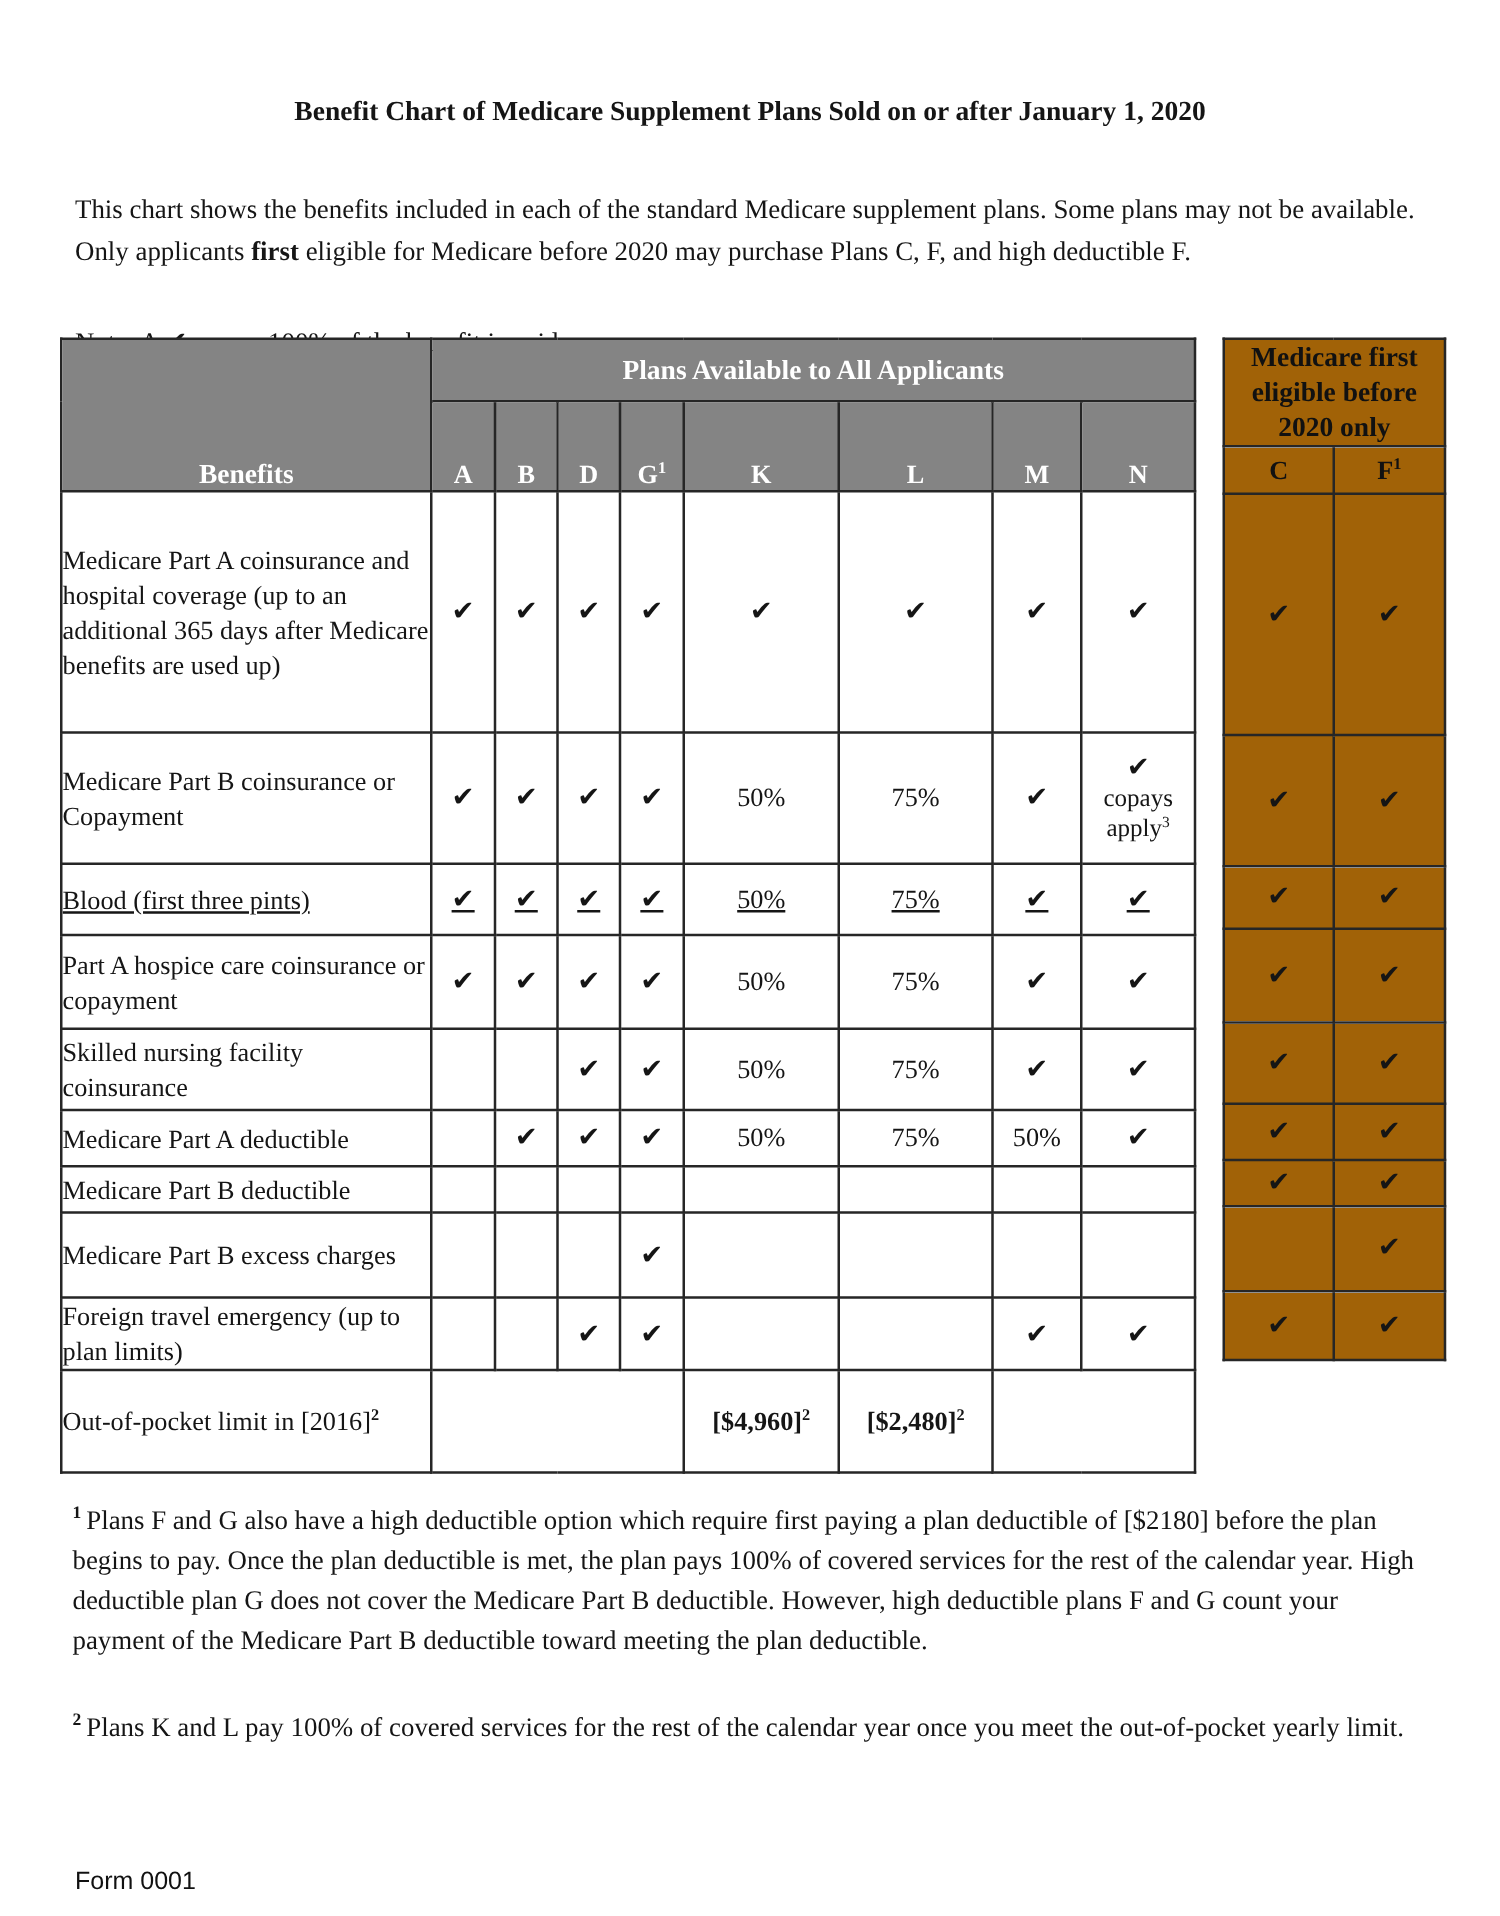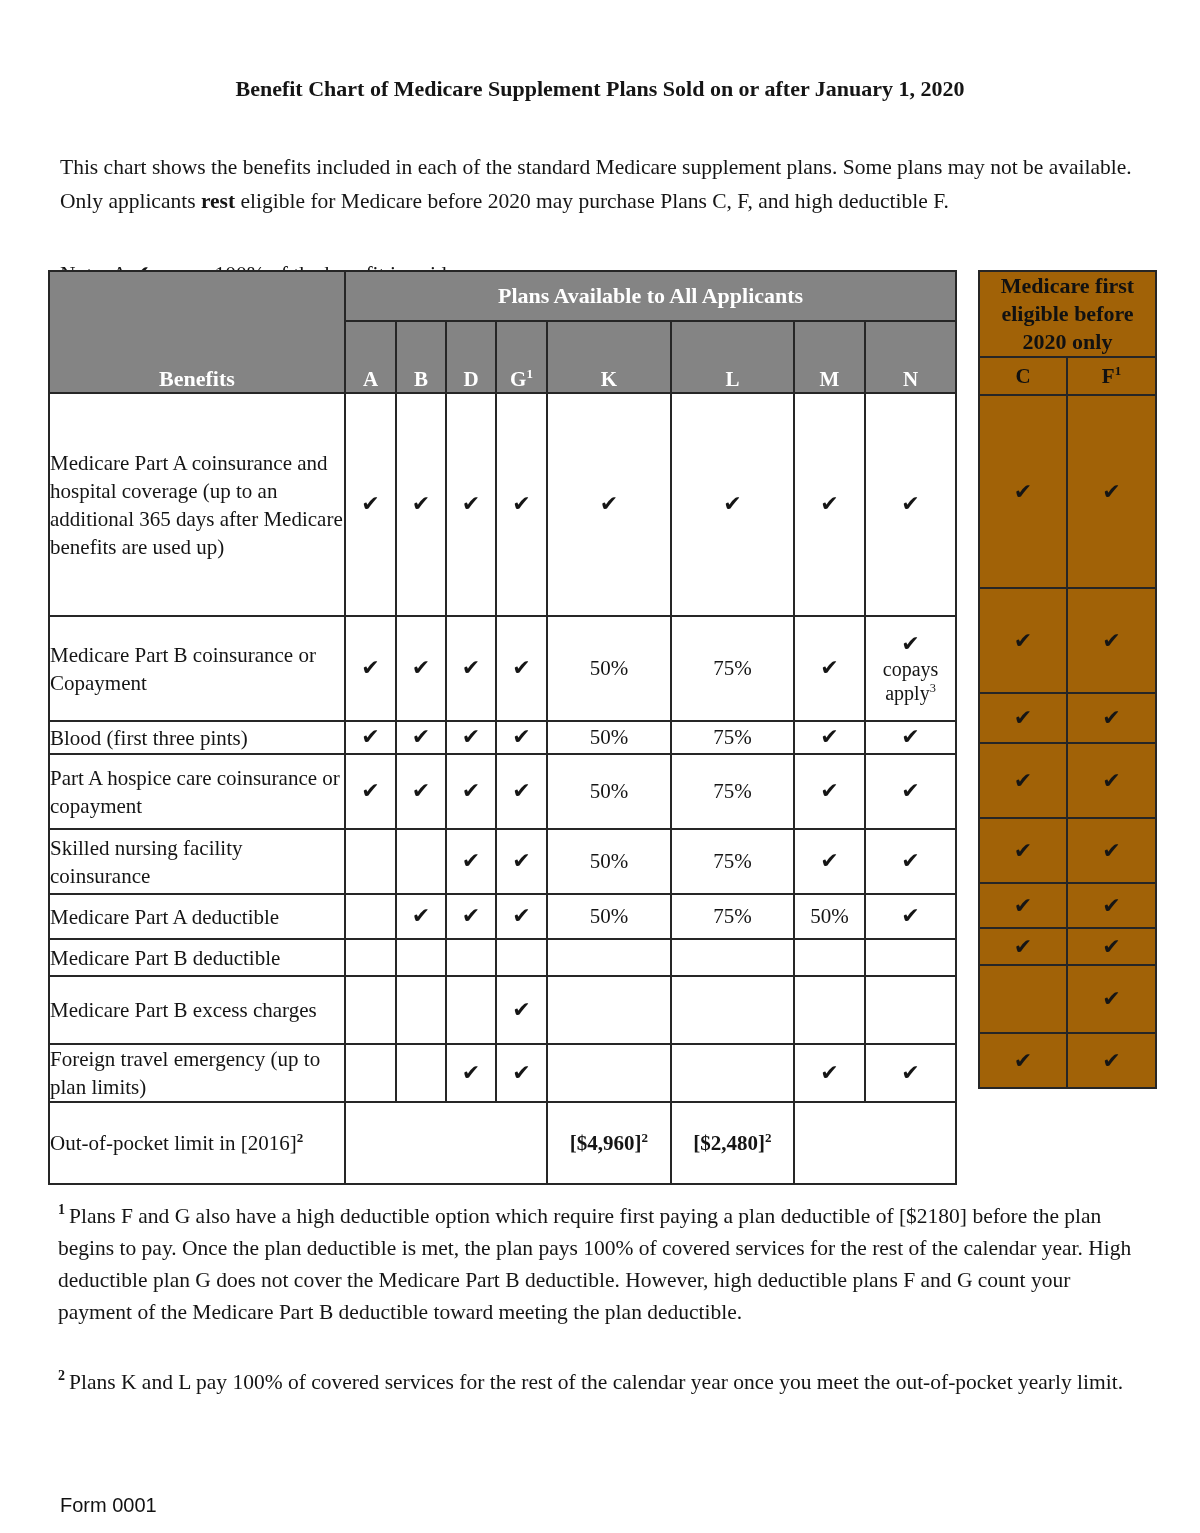--- a/index.html
+++ b/index.html
@@ -42,21 +42,21 @@
   .form-number{position:absolute;left:60px;top:1494px;
                font-family:"Liberation Sans",sans-serif;font-size:20px;color:#111;}
 </style>
 </head>
 <body>
 
 <div class="page">
 
   <div class="title">Benefit Chart of Medicare Supplement Plans Sold on or after January 1, 2020</div>
 
-  <p class="intro"><span>This chart shows the benefits included in each of the standard Medicare supplement plans. Some plans may not be available. Only applicants </span><b>rest</b><span> eligible for Medicare before 2020 may purchase Plans C, F, and high deductible F.</span></p>
+  <p class="intro"><span>This chart shows the benefits included in each of the standard Medicare supplement plans. Some plans may not be available. Only applicants </span><b>first</b><span> eligible for Medicare before 2020 may purchase Plans C, F, and high deductible F.</span></p>
 
   <p class="note"><span>Note: A </span><span class="check">✔</span><span>means 100% of the benefit is paid.</span></p>
 
   <table class="main-table">
     <colgroup>
       <col style="width:296px">
         <col style="width:51px">
         <col style="width:50px">
       <col style="width:50px">
         <col style="width:51px">
@@ -75,21 +75,21 @@
           <th class="letter">B</th>
           <th class="letter">D</th>
           <th class="letter">G<sup>1</sup></th>
           <th class="letter">K</th>
           <th class="letter">L</th>
           <th class="letter">M</th>
           <th class="letter">N</th>
         </tr>
     </thead>
     <tbody id="main-tbody">
-        <tr style="height: 223px;">
+        <tr style="height: 193px;">
           <td class="benefit-cell">Medicare Part A coinsurance and hospital coverage (up to an additional 365 days after Medicare benefits are used up)</td>
           <td class="plan-cell"><span class="check">✔</span></td>
           <td class="plan-cell"><span class="check">✔</span></td>
           <td class="plan-cell"><span class="check">✔</span></td>
           <td class="plan-cell"><span class="check">✔</span></td>
           <td class="plan-cell"><span class="check">✔</span></td>
           <td class="plan-cell"><span class="check">✔</span></td>
           <td class="plan-cell"><span class="check">✔</span></td>
           <td class="plan-cell"><span class="check">✔</span></td>
         </tr>
@@ -97,21 +97,21 @@
           <td class="benefit-cell">Medicare Part B coinsurance or Copayment</td>
           <td class="plan-cell"><span class="check">✔</span></td>
           <td class="plan-cell"><span class="check">✔</span></td>
           <td class="plan-cell"><span class="check">✔</span></td>
           <td class="plan-cell"><span class="check">✔</span></td>
           <td class="plan-cell"><span class="val">50%</span></td>
           <td class="plan-cell"><span class="val">75%</span></td>
           <td class="plan-cell"><span class="check">✔</span></td>
           <td class="plan-cell"><span class="check">✔</span><div class="copays-line">copays</div><div class="copays-line">apply<sup>3</sup></div></td>
         </tr>
-        <tr style="height: 33px;">
+        <tr style="height: 57px; text-decoration: underline;">
           <td class="benefit-cell">Blood (first three pints)</td>
           <td class="plan-cell"><span class="check">✔</span></td>
           <td class="plan-cell"><span class="check">✔</span></td>
           <td class="plan-cell"><span class="check">✔</span></td>
           <td class="plan-cell"><span class="check">✔</span></td>
           <td class="plan-cell"><span class="val">50%</span></td>
           <td class="plan-cell"><span class="val">75%</span></td>
           <td class="plan-cell"><span class="check">✔</span></td>
           <td class="plan-cell"><span class="check">✔</span></td>
         </tr>

